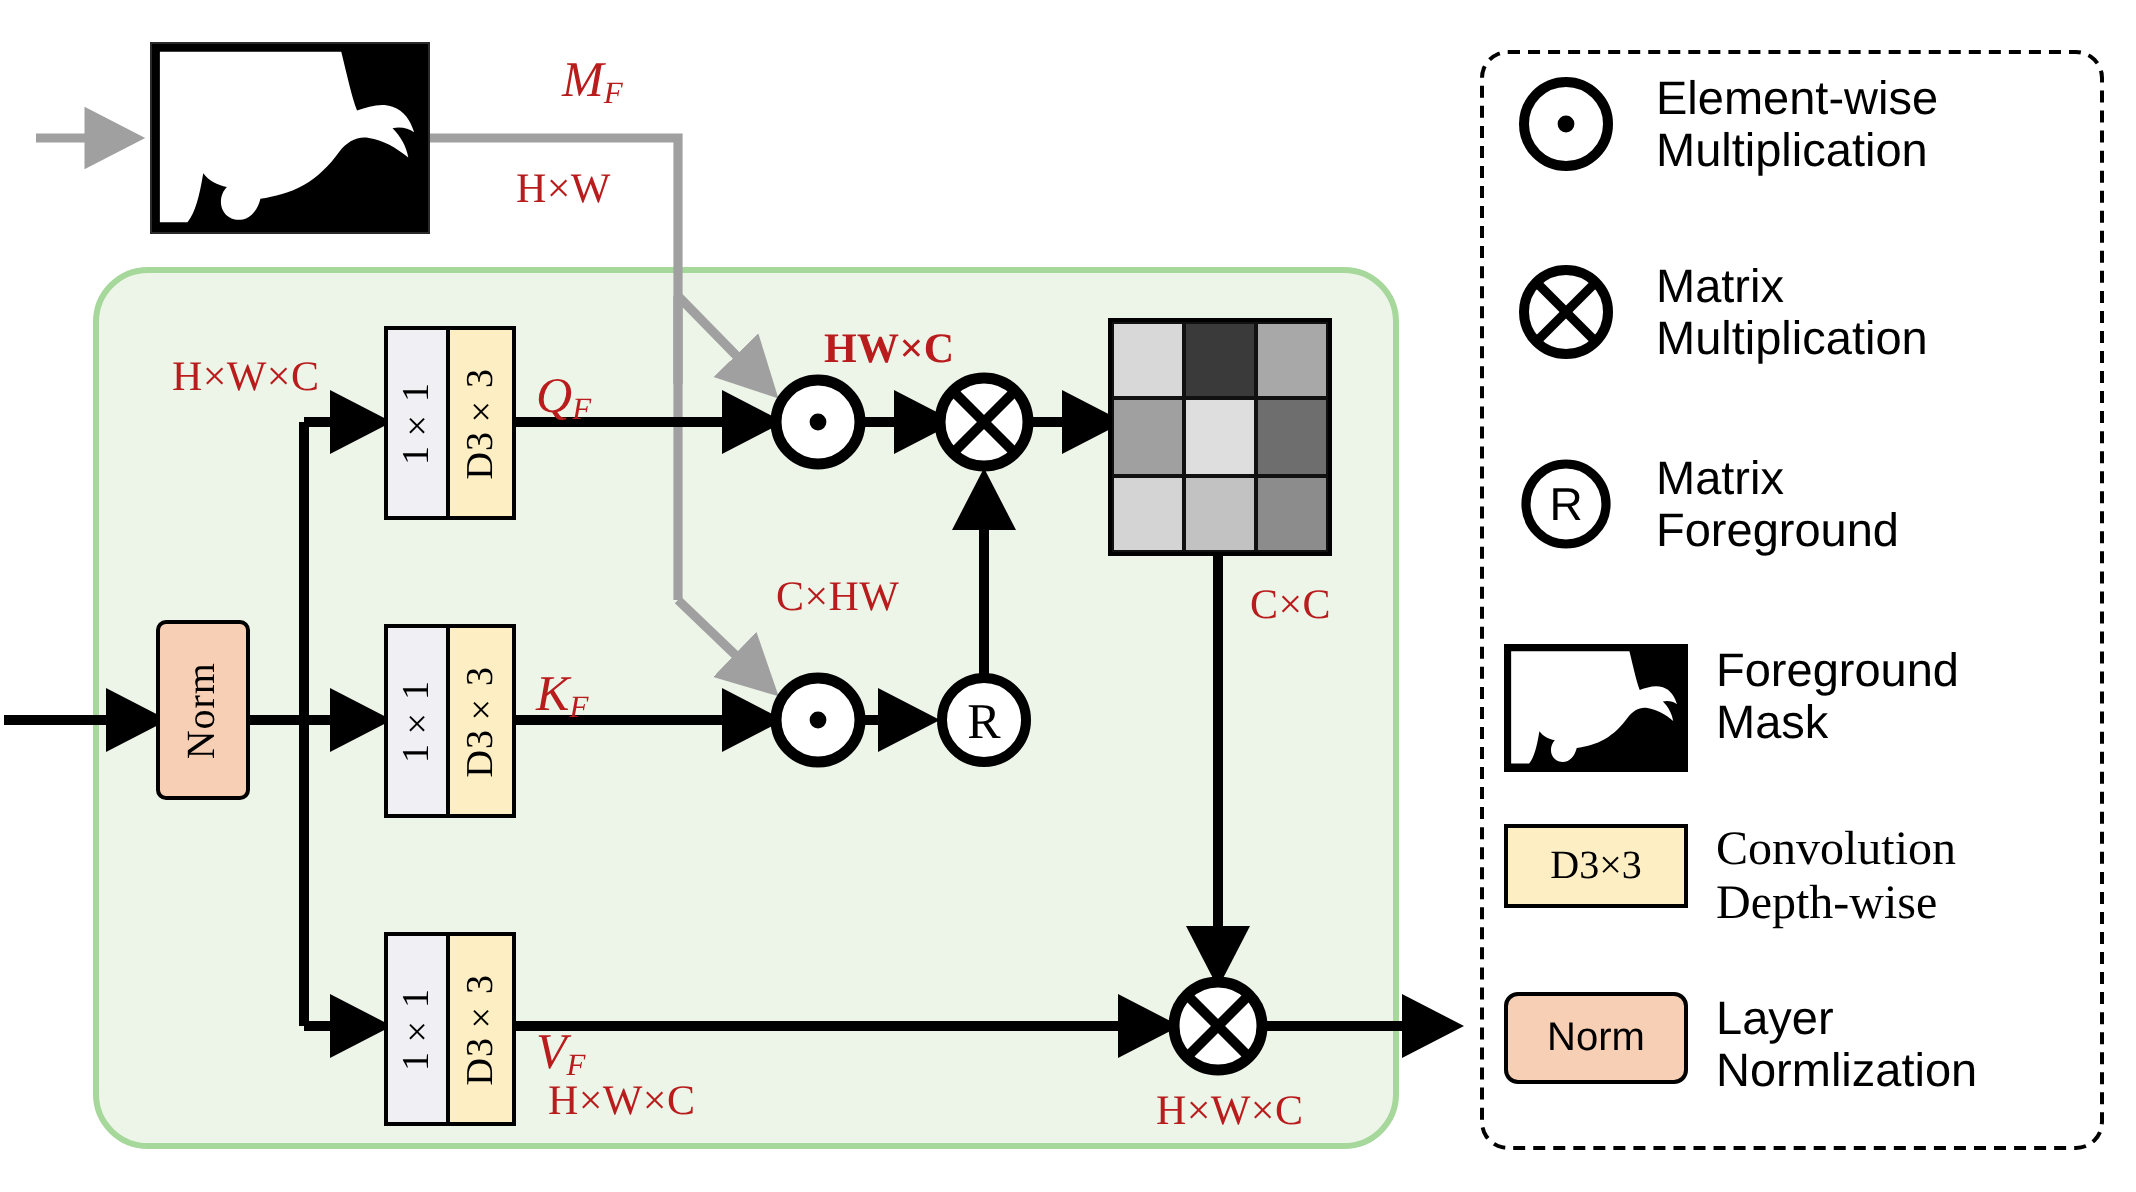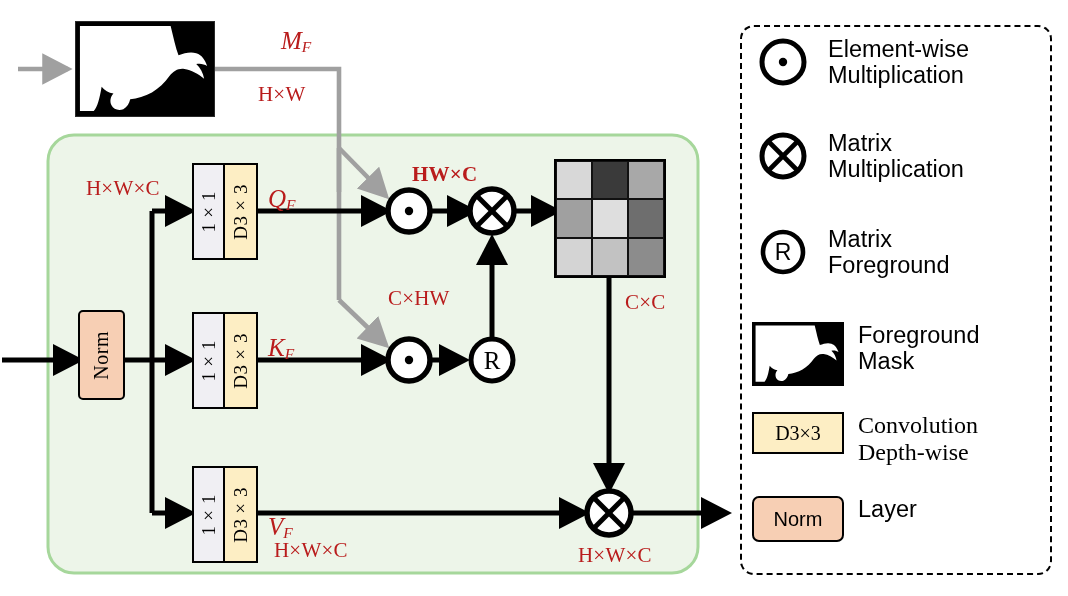--- a/index.html
+++ b/index.html
@@ -401,16 +401,17 @@
       <span>Depth-wise</span>
     </div>
   </div>
 
   <div class="legendrow" style="left:752px; top:496px; width:290px; height:78px;">
     <div class="legendicon" style="flex:0 0 92px; width:92px;">
       <div class="legend-normbox">Norm</div>
     </div>
     <div class="legendtext">
       <span>Layer</span>
+      <span>Normlization</span>
     </div>
   </div>
 
 </div>
 
 </body></html>

